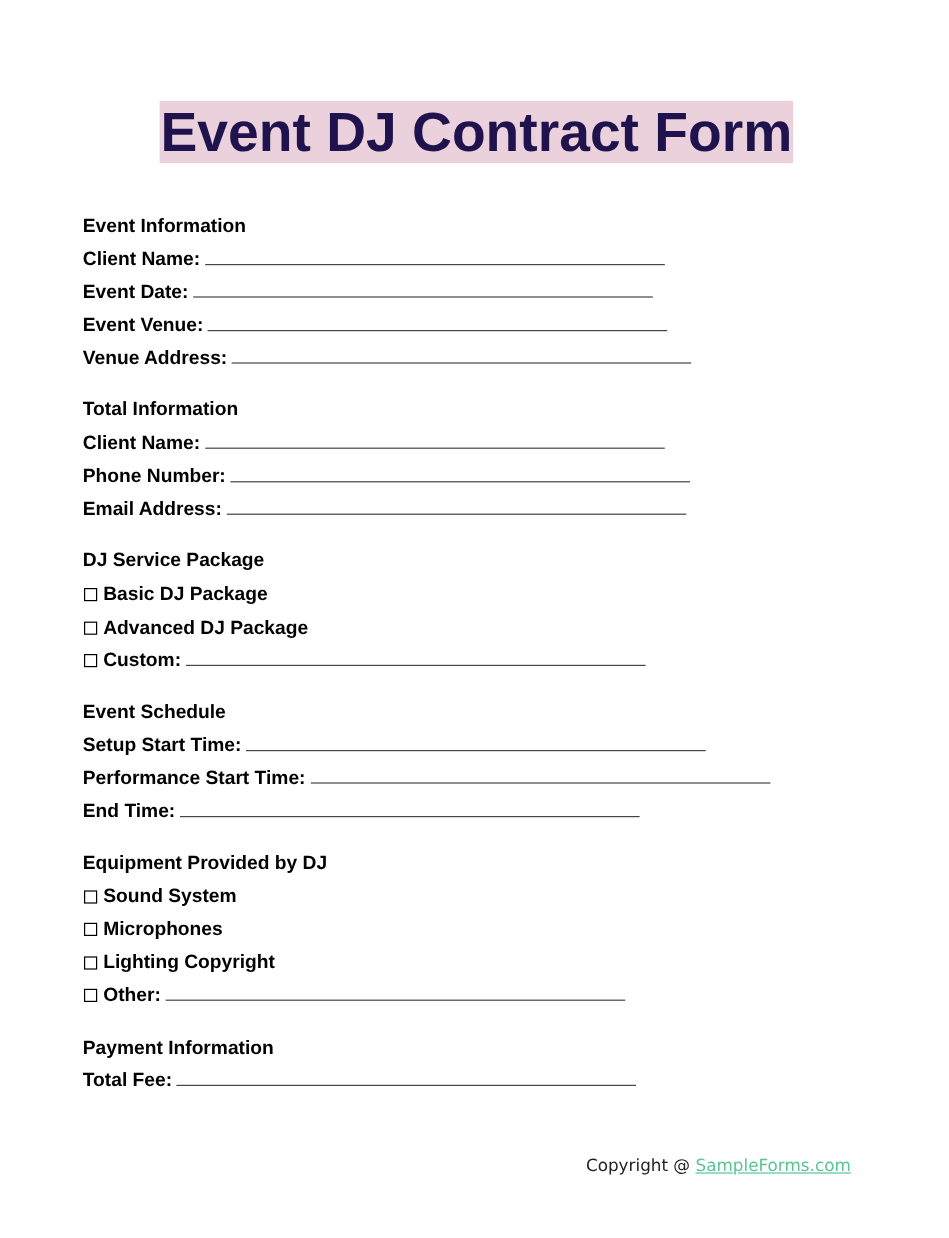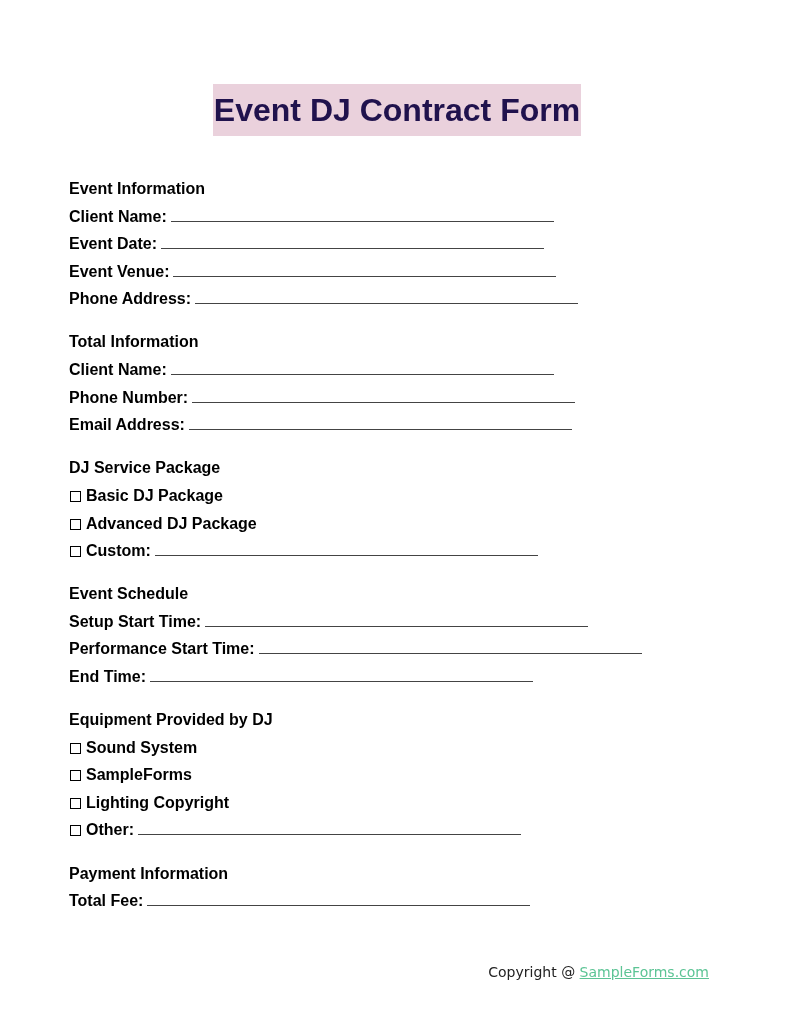--- a/index.html
+++ b/index.html
@@ -5,21 +5,21 @@
   html, body { margin: 0; padding: 0; background: #ffffff; }
   body { width: 791px; height: 1032px; position: relative; overflow: hidden; }
   .page { position: absolute; left: 0; top: 0; width: 791px; height: 1032px; }
   .title-wrap { position: absolute; top: 84px; left: 0; width: 791px; text-align: center; }
   .title {
     display: inline-block;
     background: #ead1dc;
     color: #20124d;
     font-family: "Liberation Sans", sans-serif;
     font-weight: bold;
-    font-size: 32px;
+    font-size: 46px;
     line-height: 52px;
     padding: 0 1px;
     margin-left: 3px;
   }
   .body { position: absolute; left: 69px; top: 175px; width: 640px;
     font-family: "Liberation Sans", sans-serif; font-weight: bold; font-size: 16px; color: #000; }
   .section { margin-bottom: 15.5px; }
   .line { height: 27.6px; line-height: 27.6px; white-space: nowrap; }
   .blank { display: inline-block; width: 383px; border-bottom: 1.3px solid #444; height: 15px; vertical-align: baseline; margin-left: 4px; }
   .checkbox { display: inline-block; width: 11px; height: 11px; border: 1.4px solid #000; margin-right: 5px; margin-left: 1px; vertical-align: -1px; box-sizing: border-box; }
@@ -32,21 +32,21 @@
 <div class="page">
   <div class="title-wrap">
     <span class="title">Event DJ Contract Form</span>
   </div>
   <div class="body" id="form-body">
       <div class="section">
         <div class="line">Event Information</div>
         <div class="line"><span>Client Name:</span><span class="blank"></span></div>
         <div class="line"><span>Event Date:</span><span class="blank"></span></div>
         <div class="line"><span>Event Venue:</span><span class="blank"></span></div>
-        <div class="line"><span>Phone Address:</span><span class="blank"></span></div>
+        <div class="line"><span>Venue Address:</span><span class="blank"></span></div>
       </div>
       <div class="section">
         <div class="line">Total Information</div>
         <div class="line"><span>Client Name:</span><span class="blank"></span></div>
         <div class="line"><span>Phone Number:</span><span class="blank"></span></div>
         <div class="line"><span>Email Address:</span><span class="blank"></span></div>
       </div>
       <div class="section">
         <div class="line">DJ Service Package</div>
         <div class="line"><span class="checkbox"></span><span>Basic DJ Package</span></div>
@@ -55,21 +55,21 @@
       </div>
       <div class="section">
         <div class="line">Event Schedule</div>
         <div class="line"><span>Setup Start Time:</span><span class="blank"></span></div>
         <div class="line"><span>Performance Start Time:</span><span class="blank"></span></div>
         <div class="line"><span>End Time:</span><span class="blank"></span></div>
       </div>
       <div class="section">
         <div class="line">Equipment Provided by DJ</div>
         <div class="line"><span class="checkbox"></span><span>Sound System</span></div>
-        <div class="line"><span class="checkbox"></span><span>SampleForms</span></div>
+        <div class="line"><span class="checkbox"></span><span>Microphones</span></div>
         <div class="line"><span class="checkbox"></span><span>Lighting Copyright</span></div>
         <div class="line"><span class="checkbox"></span><span>Other:</span><span class="blank"></span></div>
       </div>
       <div class="section">
         <div class="line">Payment Information</div>
         <div class="line"><span>Total Fee:</span><span class="blank"></span></div>
       </div>
     </div>
   <div class="footer">
     <span>Copyright @ </span><a>SampleForms.com</a>

